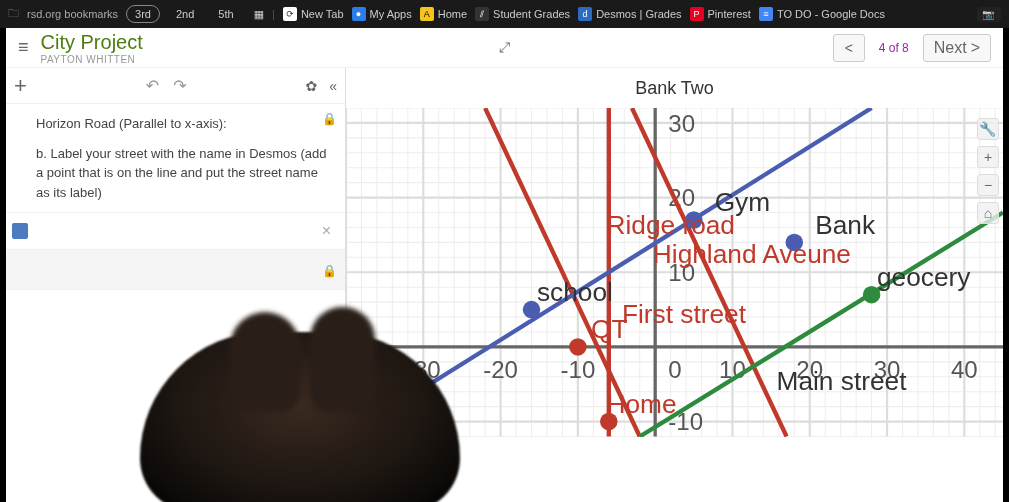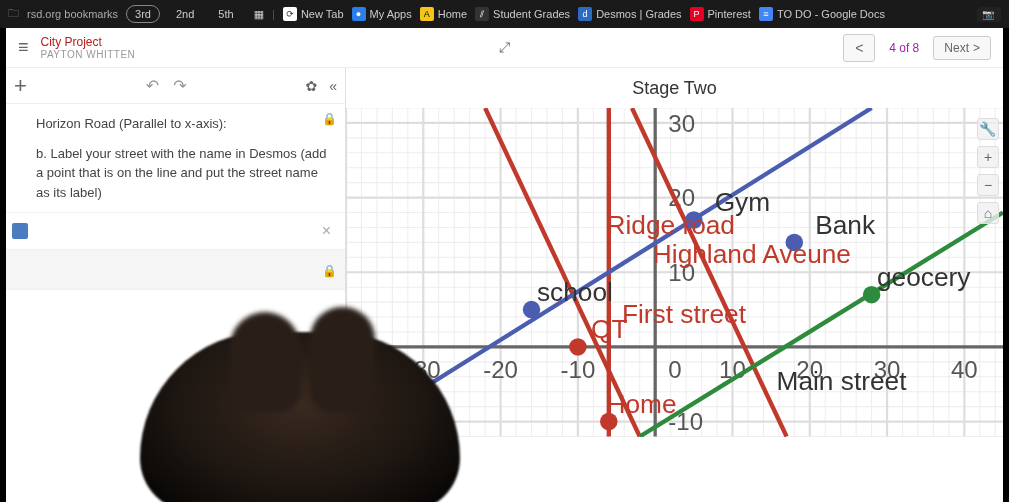--- a/index.html
+++ b/index.html
@@ -14,27 +14,27 @@
   .browser-bar .sep { color: #555; }
   .browser-bar .bm { display: flex; align-items: center; gap: 4px; cursor: pointer; }
   .browser-bar .bm .ic { width: 14px; height: 14px; display: inline-flex; align-items: center; justify-content: center; border-radius: 2px; font-size: 9px; color: #fff; }
   .right-cam { margin-left: auto; color: #444; font-size: 10px; background:#222; padding:2px 6px; border-radius:3px;}
 
   .app { position: absolute; top: 28px; left: 6px; right: 6px; bottom: 0; background: #fff; display: flex; flex-direction: column; }
   
   .app-header { height: 40px; display: flex; align-items: center; padding: 0 12px; border-bottom: 1px solid #eee; }
   .menu-icon { font-size: 18px; color: #666; cursor: pointer; margin-right: 12px; }
   .title-block { display: flex; flex-direction: column; }
-  .proj-title { font-size: 12px; color: #b91c1c; font-weight: 500; }
+  .proj-title { font-size: 20px; color: #4d7c0f; font-weight: 500; }
   .proj-author { font-size: 10px; color: #999; letter-spacing: 0.5px; }
   .expand-center { position: absolute; left: 50%; transform: translateX(-50%); color: #666; cursor: pointer; font-size: 14px; }
   .header-right { margin-left: auto; display: flex; align-items: center; gap: 8px; }
   .nav-btn { width: 32px; height: 28px; border: 1px solid #ccc; background: #f8f8f8; display: flex; align-items: center; justify-content: center; cursor: pointer; font-size: 14px; color: #666; border-radius: 3px; }
   .page-ind { font-size: 12px; color: #a21caf; padding: 0 6px; }
-  .next-btn { padding: 4px 10px; border: 1px solid #ccc; background: #f8f8f8; font-size: 12px; color: #666; cursor: pointer; border-radius: 3px; display:flex; align-items:center; gap:4px;}
+  .next-btn { padding: 4px 10px; border: 1px solid #ccc; background: #f8f8f8; font-size: 16px; color: #666; cursor: pointer; border-radius: 3px; display:flex; align-items:center; gap:4px;}
 
   .app-body { flex: 1; display: flex; position: relative; }
   
   .sidebar { width: 340px; background: #fff; border-right: 1px solid #e0e0e0; display: flex; flex-direction: column; }
   .sidebar-tools { height: 36px; display: flex; align-items: center; padding: 0 8px; border-bottom: 1px solid #eee; }
   .tool-add { font-size: 22px; color: #666; cursor: pointer; font-weight: 300; }
   .tool-center { margin-left: auto; margin-right: auto; display: flex; gap: 14px; color: #999; font-size: 16px; }
   .tool-center span { cursor: pointer; }
   .tool-right { display: flex; gap: 12px; align-items: center; color: #666; }
   .tool-right span { cursor: pointer; font-size: 14px; }
@@ -149,21 +149,21 @@
           <input class="expr-input" placeholder="" style="">
           <span class="expr-close">×</span>
         </div>
         <div class="expr-item bottom-row">
           <span class="lock">🔒</span>
         </div>
       </div>
     </div>
 
     <div class="graph-area">
-      <div class="graph-title">Stage Two</div>
+      <div class="graph-title">Bank Two</div>
       <div class="graph-tools-right">
         <div class="gtool">🔧</div>
         <div class="gtool">+</div>
         <div class="gtool">−</div>
         <div class="gtool">⌂</div>
       </div>
       <svg class="graph-svg" id="graph-svg" viewBox="0 0 300 150">
           <line x1="0" y1="0" x2="0" y2="150" stroke="#eee" stroke-width="0.5"></line>
           <line x1="7.0588235294117645" y1="0" x2="7.0588235294117645" y2="150" stroke="#eee" stroke-width="0.5"></line>
           <line x1="14.117647058823529" y1="0" x2="14.117647058823529" y2="150" stroke="#eee" stroke-width="0.5"></line>

